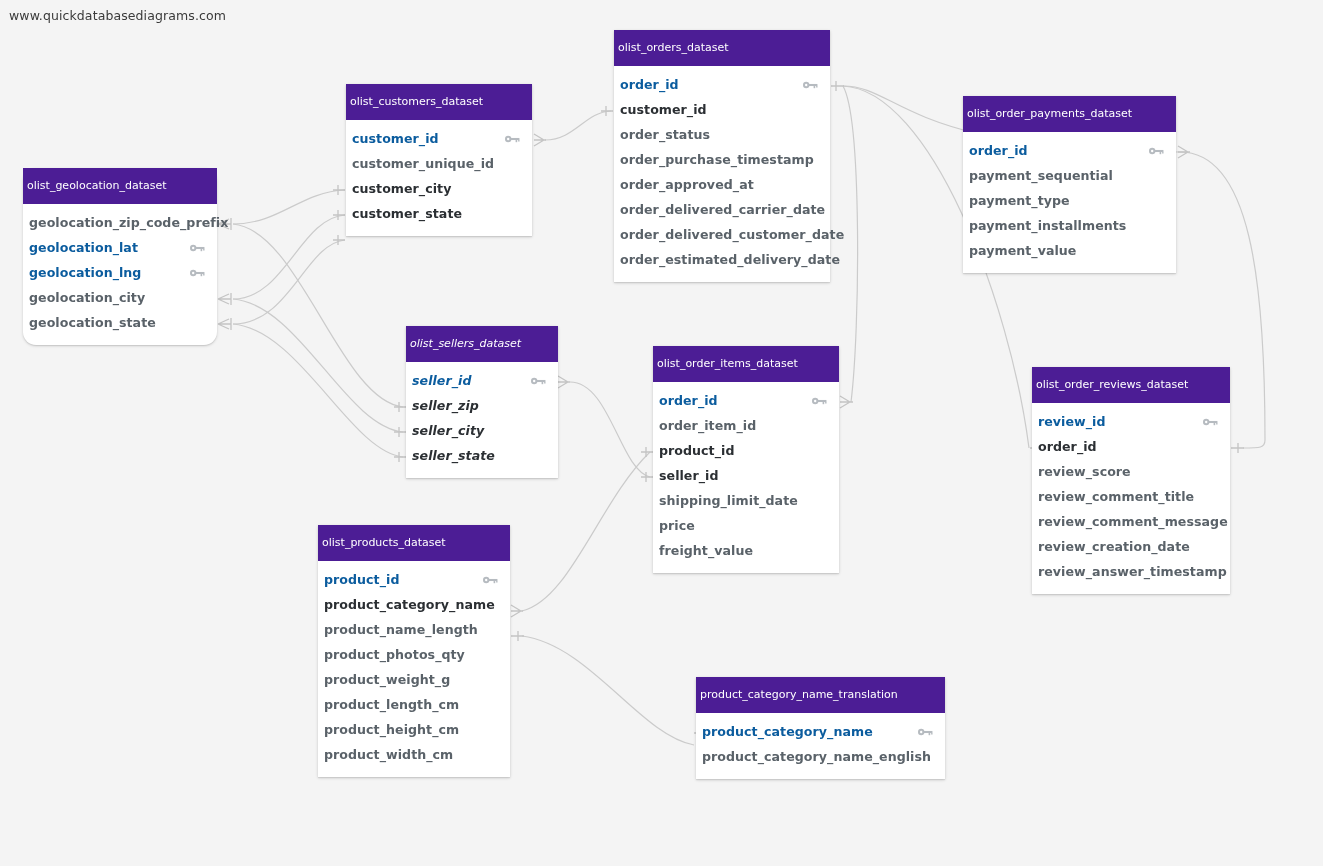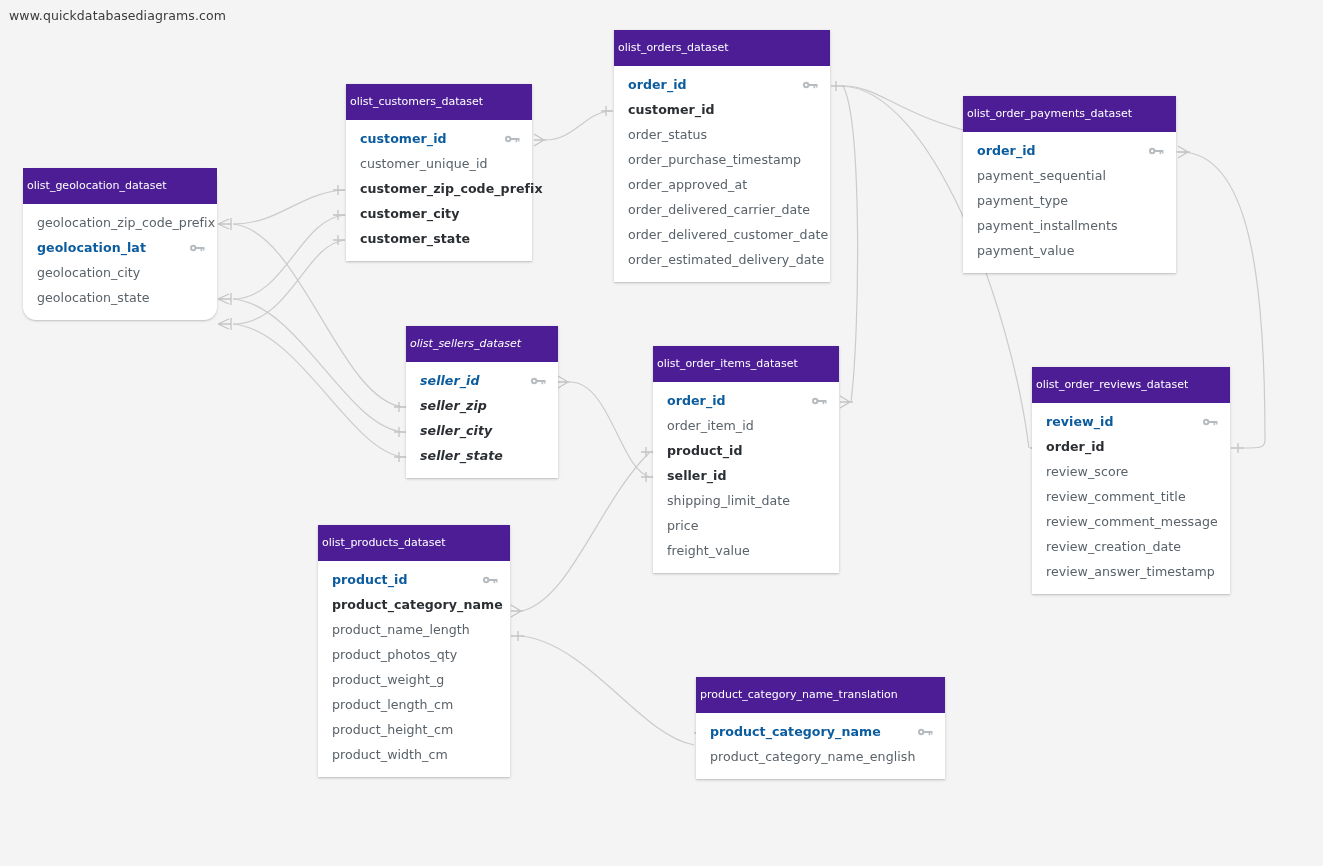--- a/index.html
+++ b/index.html
@@ -57,29 +57,29 @@
     white-space: nowrap;
     overflow: hidden;
   }
   .table-body {
     padding: 6px 0 10px 0;
   }
   .field-row {
     position: relative;
     height: 25px;
     line-height: 25px;
-    padding: 0 14px;
+    padding: 0 6px;
     display: flex;
     align-items: flex-end;
     white-space: nowrap;
   }
   .field-name {
     font-size: 12.6px;
     color: #5a6269;
-    font-weight: 400;
+    font-weight: 700;
     letter-spacing: 0.05px;
   }
   .field-row.pk .field-name {
     color: #0b5c9e;
     font-weight: 700;
   }
   .field-row.fk .field-name {
     color: #2b2f33;
     font-weight: 700;
   }
@@ -184,20 +184,32 @@
           <svg class="key-icon" viewBox="0 0 16 9">
             <g fill="#b6bbc0">
               <circle cx="3.4" cy="4.5" r="3.4"></circle>
               <rect x="6.2" y="3.4" width="9.2" height="2.2"></rect>
               <rect x="11.3" y="5.4" width="1.7" height="2.5"></rect>
               <rect x="14.0" y="5.4" width="1.5" height="1.8"></rect>
             </g>
             <circle cx="3.4" cy="4.5" r="1.25" fill="#ffffff"></circle>
           </svg>
         </div>
+        <div class="field-row pk">
+          <span class="field-name">geolocation_lng</span>
+          <svg class="key-icon" viewBox="0 0 16 9">
+            <g fill="#b6bbc0">
+              <circle cx="3.4" cy="4.5" r="3.4"></circle>
+              <rect x="6.2" y="3.4" width="9.2" height="2.2"></rect>
+              <rect x="11.3" y="5.4" width="1.7" height="2.5"></rect>
+              <rect x="14.0" y="5.4" width="1.5" height="1.8"></rect>
+            </g>
+            <circle cx="3.4" cy="4.5" r="1.25" fill="#ffffff"></circle>
+          </svg>
+        </div>
         <div class="field-row ">
           <span class="field-name">geolocation_city</span>
         </div>
         <div class="field-row ">
           <span class="field-name">geolocation_state</span>
         </div>
       </div>
     </div>
     <div class="table-card" style="left: 346px; top: 84px; width: 186px;">
       <div class="table-header">olist_customers_dataset</div>
@@ -211,23 +223,20 @@
               <rect x="11.3" y="5.4" width="1.7" height="2.5"></rect>
               <rect x="14.0" y="5.4" width="1.5" height="1.8"></rect>
             </g>
             <circle cx="3.4" cy="4.5" r="1.25" fill="#ffffff"></circle>
           </svg>
         </div>
         <div class="field-row ">
           <span class="field-name">customer_unique_id</span>
         </div>
         <div class="field-row fk">
-          <span class="field-name">customer_zip_code_prefix</span>
-        </div>
-        <div class="field-row fk">
           <span class="field-name">customer_city</span>
         </div>
         <div class="field-row fk">
           <span class="field-name">customer_state</span>
         </div>
       </div>
     </div>
     <div class="table-card" style="left: 614px; top: 30px; width: 216px;">
       <div class="table-header">olist_orders_dataset</div>
       <div class="table-body">

